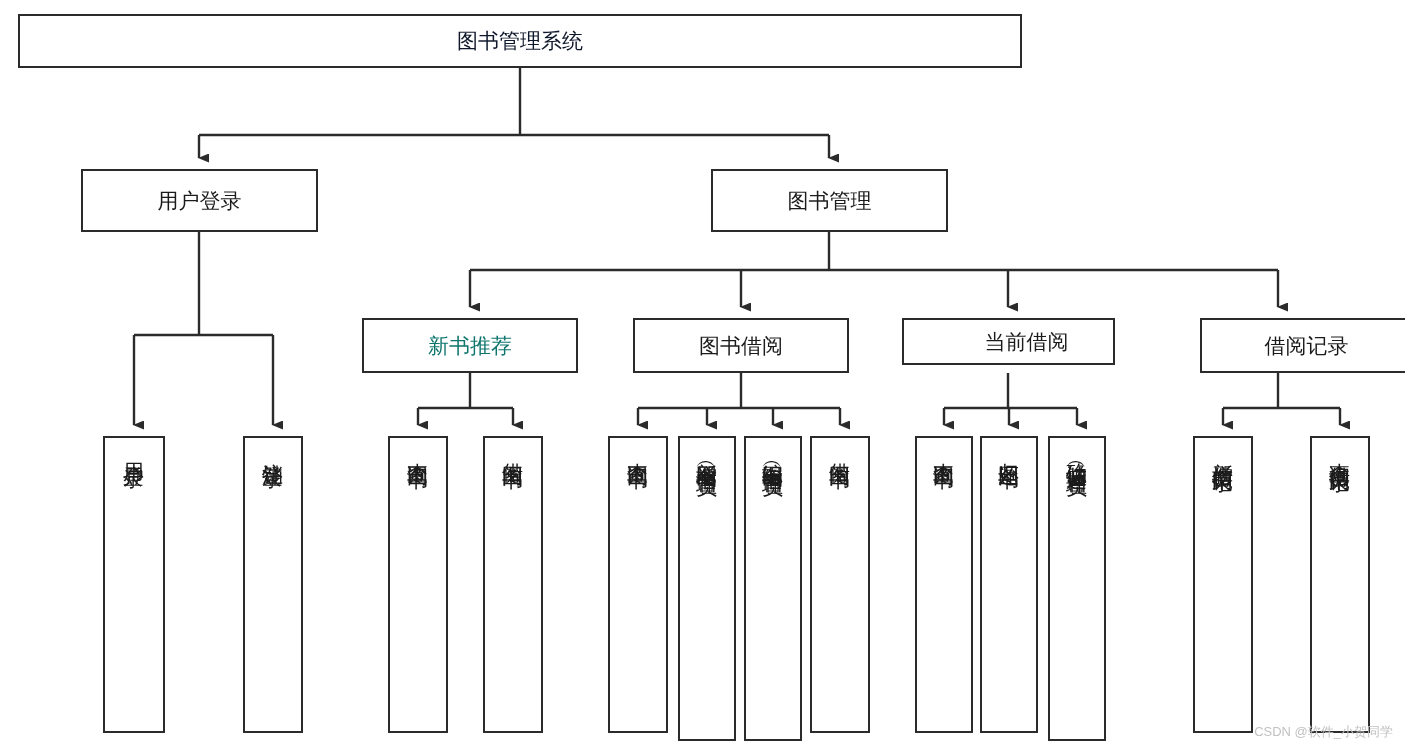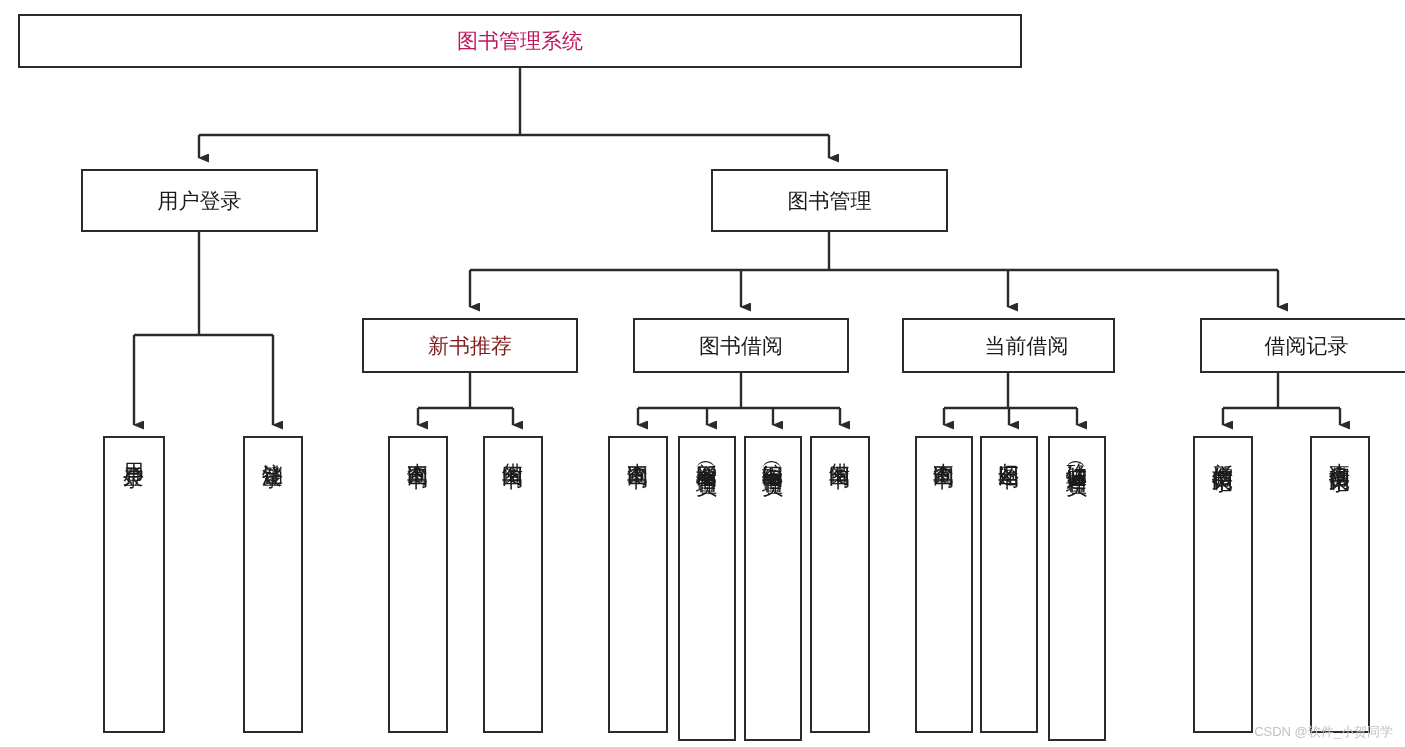--- a/index.html
+++ b/index.html
@@ -108,35 +108,35 @@
         <path d="M 1077 408 L 1077 425" marker-end="url(#arrowhead)"></path>
         <path d="M 1278 373 L 1278 408"></path>
         <path d="M 1223 408 L 1340 408"></path>
         <path d="M 1223 408 L 1223 425" marker-end="url(#arrowhead)"></path>
         <path d="M 1340 408 L 1340 425" marker-end="url(#arrowhead)"></path>
       </g>
   </svg>
 
   <div id="nodes-layer">
       <div class="node-box" style="left: 18px; top: 14px; width: 1004px; height: 54px; border-color: rgb(43, 43, 43); background: rgb(255, 255, 255);">
-        <span class="node-label-h" style="color: #be185d;">图书管理系统</span>
+        <span class="node-label-h" style="color: #0f172a;">图书管理系统</span>
       </div>
       <div class="node-box" style="left: 81px; top: 169px; width: 237px; height: 63px; border-color: rgb(43, 43, 43); background: rgb(255, 255, 255);">
         <span class="node-label-h" style="color: rgb(27, 27, 27);">用户登录</span>
       </div>
       <div class="node-box" style="left: 711px; top: 169px; width: 237px; height: 63px; border-color: rgb(43, 43, 43); background: rgb(255, 255, 255);">
         <span class="node-label-h" style="color: rgb(27, 27, 27);">图书管理</span>
       </div>
       <div class="node-box" style="left: 362px; top: 318px; width: 216px; height: 55px; border-color: rgb(43, 43, 43); background: rgb(255, 255, 255);">
-        <span class="node-label-h" style="color: #7f1d1d;">新书推荐</span>
+        <span class="node-label-h" style="color: #0f766e;">新书推荐</span>
       </div>
       <div class="node-box" style="left: 633px; top: 318px; width: 216px; height: 55px; border-color: rgb(43, 43, 43); background: rgb(255, 255, 255); align-items: center;">
         <span class="node-label-h" style="color: rgb(27, 27, 27);">图书借阅</span>
       </div>
-      <div class="node-box" style="left: 902px; top: 318px; width: 213px; height: 55px; border-color: rgb(43, 43, 43); background: rgb(255, 255, 255); padding-left: 36px;">
+      <div class="node-box" style="left: 902px; top: 318px; width: 213px; height: 47px; border-color: rgb(43, 43, 43); background: rgb(255, 255, 255); padding-left: 36px;">
         <span class="node-label-h" style="color: rgb(27, 27, 27);">当前借阅</span>
       </div>
       <div class="node-box" style="left: 1172px; top: 318px; width: 213px; height: 55px; border-color: rgb(43, 43, 43); background: rgb(255, 255, 255); margin-left: 28px;">
         <span class="node-label-h" style="color: rgb(27, 27, 27);">借阅记录</span>
       </div>
       <div class="node-box vertical" style="left: 103px; top: 436px; width: 62px; height: 297px; border-color: rgb(43, 43, 43); background: rgb(255, 255, 255);">
         <span class="node-label-v" style="color: rgb(27, 27, 27);">用户登录</span>
       </div>
       <div class="node-box vertical" style="left: 243px; top: 436px; width: 60px; height: 297px; border-color: rgb(43, 43, 43); background: rgb(255, 255, 255);">
         <span class="node-label-v" style="color: rgb(27, 27, 27);">注销登录</span>

